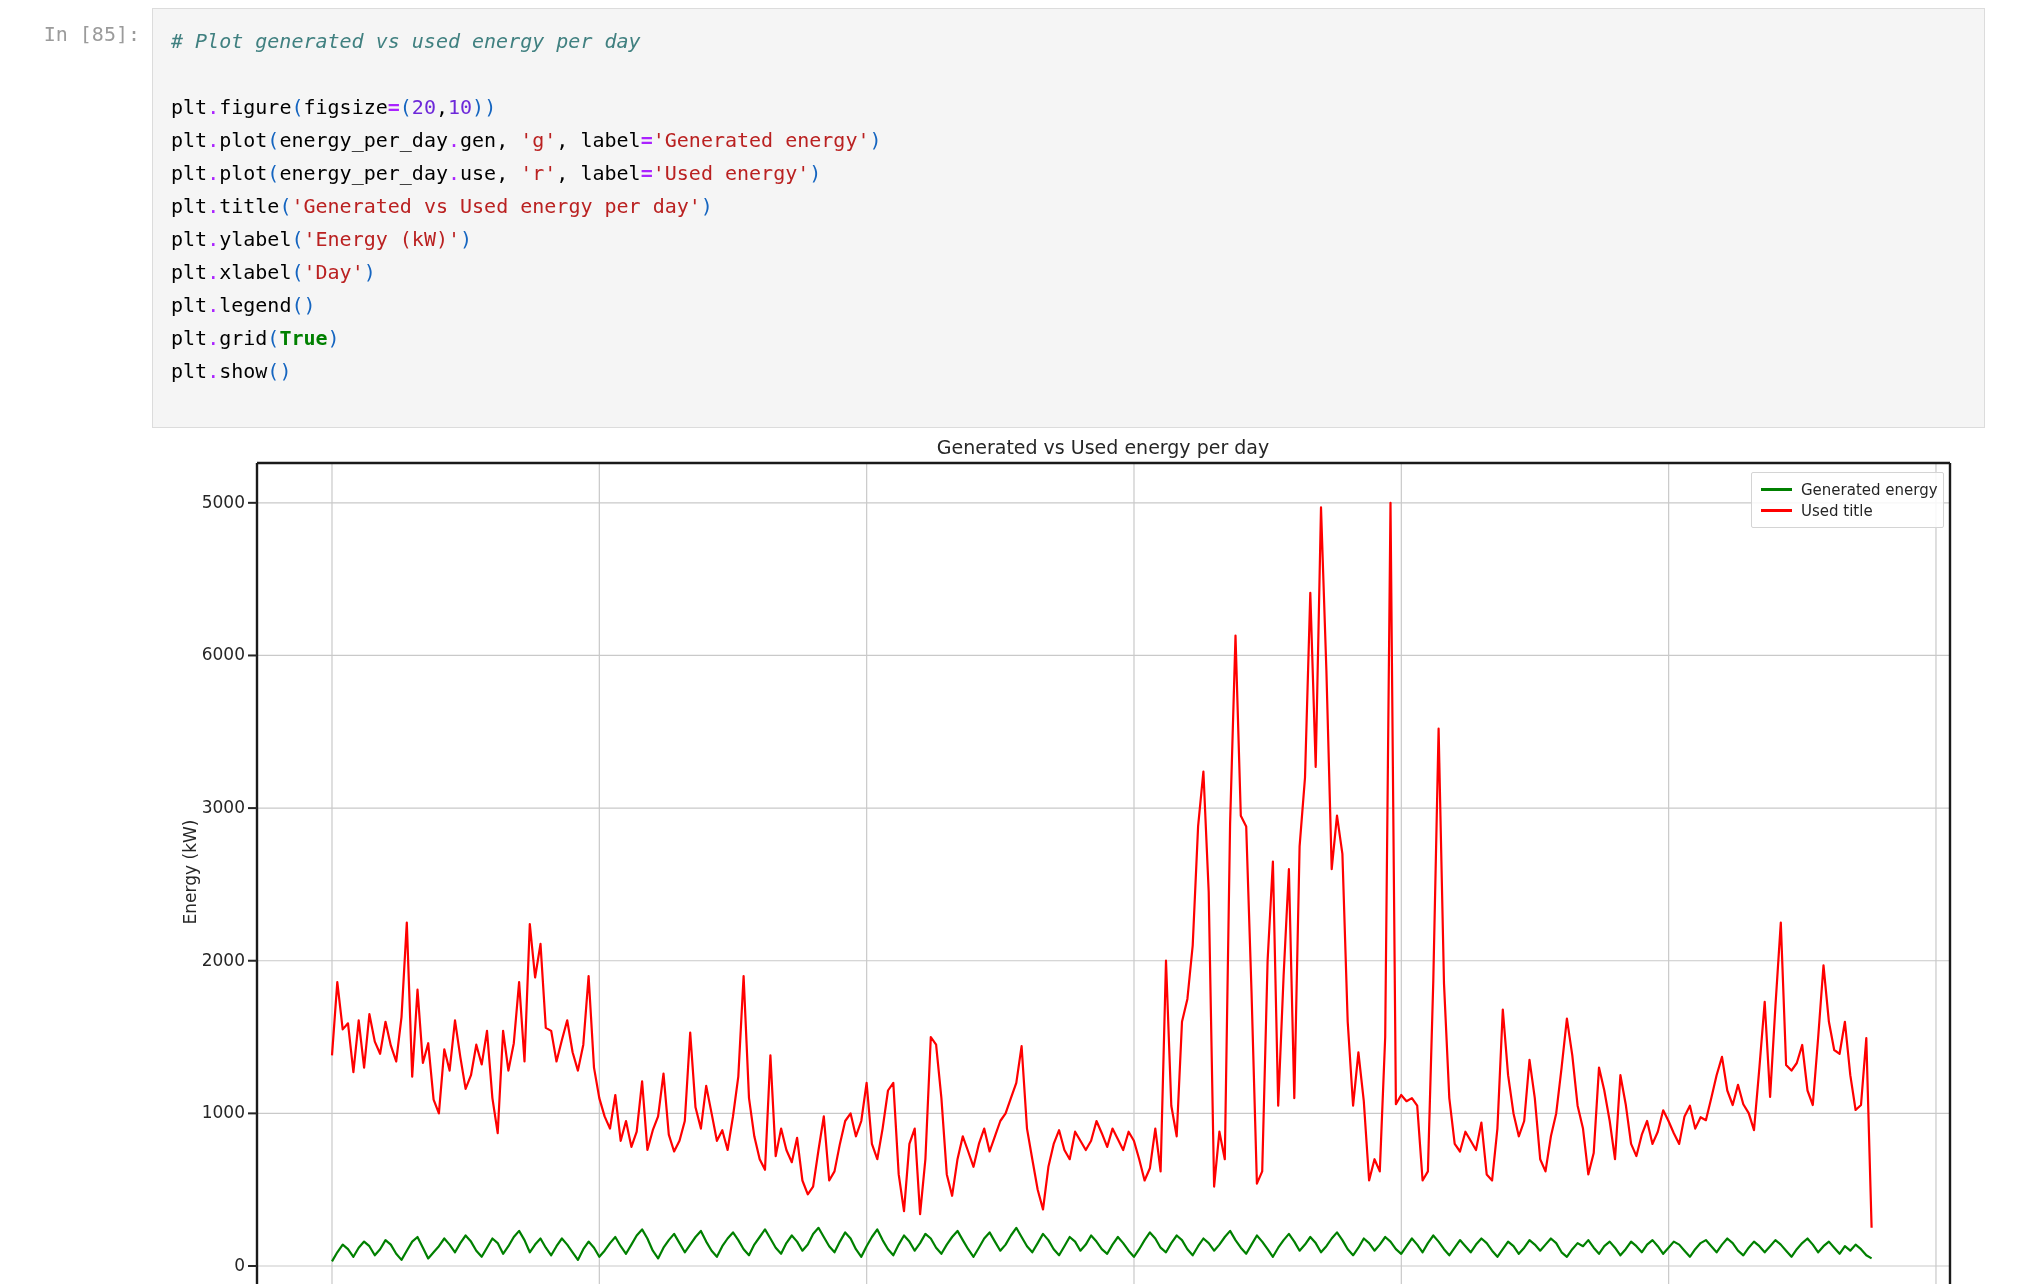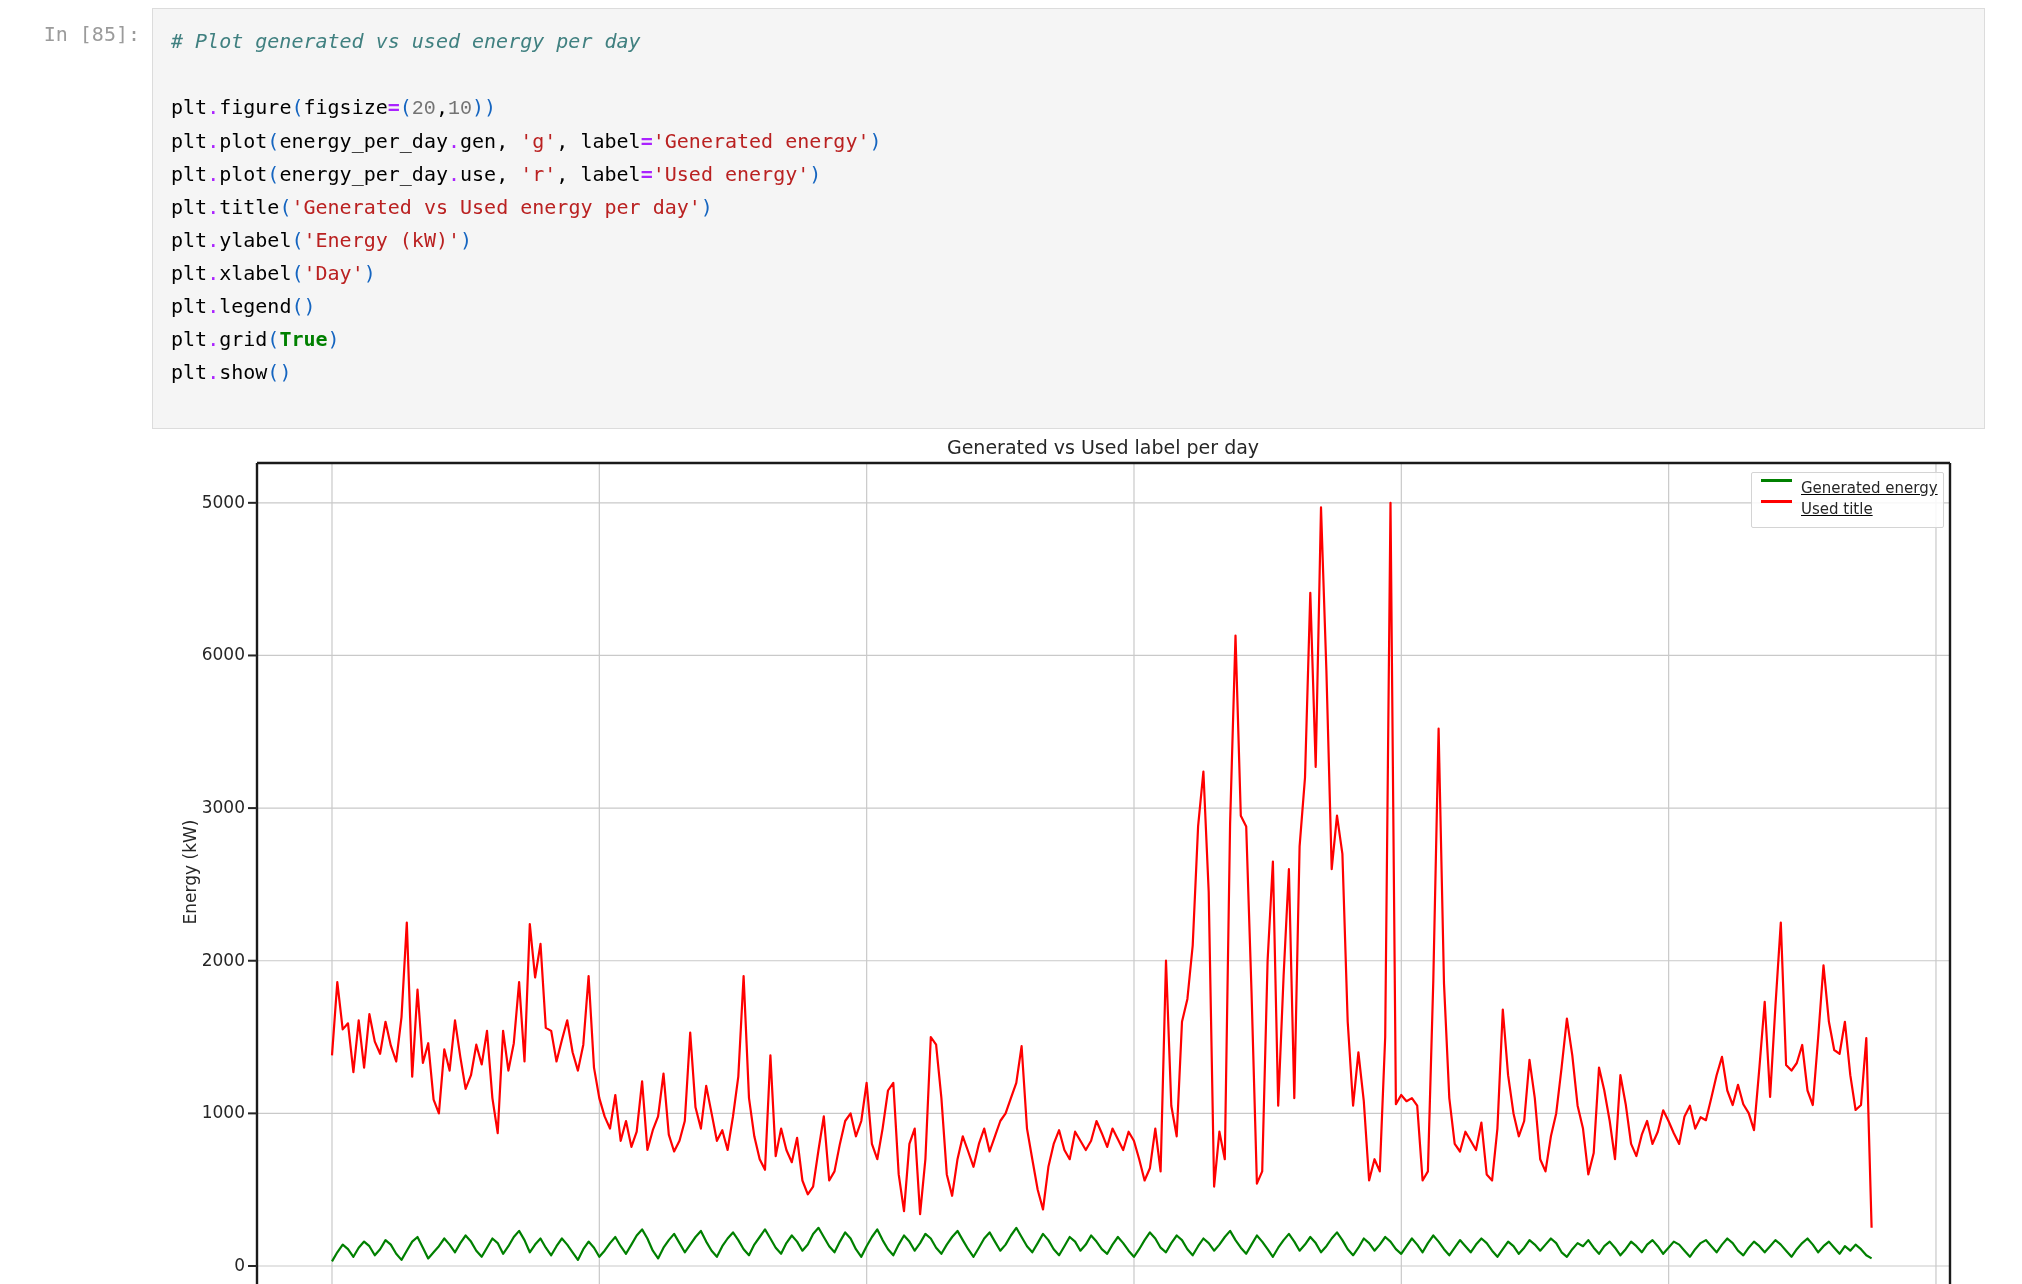--- a/index.html
+++ b/index.html
@@ -13,36 +13,36 @@
                 font-family:"DejaVu Sans Mono", monospace; font-size:20px; color:#9b9b9b; }
   .input-box { width:1833px; flex:0 0 1833px; background:#f5f5f5; border:1px solid #dcdcdc;
                padding:16px 18px 39px 18px; }
   .code { font-family:"DejaVu Sans Mono", monospace; font-size:20px; line-height:33px;
           white-space:pre; color:#000; }
   .tok-com { color:#408080; font-style:italic; }
   .tok-n   { color:#000000; }
   .tok-op  { color:#AA22FF; }
   .tok-kop { color:#AA22FF; font-weight:bold; }
   .tok-br  { color:#1565C0; }
-  .tok-num { color:#737373;font-family:Liberation Mono, monospace; }
+  .tok-num { color:#6d28d9; }
   .tok-str { color:#BA2121; }
   .tok-kw  { color:#008000; font-weight:bold; }
 
   
   #chart-svg { position:absolute; left:0; top:0; width:2022px; height:1284px; }
   .chart-title { position:absolute; left:803px; top:436px; width:600px; text-align:center;
                  font-size:19px; color:#262626; }
   .ytick { position:absolute; width:70px; text-align:right; font-size:17px; color:#262626; }
   .ylabel { position:absolute; left:120px; top:862px; width:140px; text-align:center;
             font-size:17px; color:#262626;
             transform:rotate(-90deg); transform-origin:center center; }
   .legend { position:absolute; left:1751px; top:472px; width:193px;
             background:rgba(255,255,255,0.85); border:1px solid #d4d4d4; border-radius:2px;
             padding:6px 8px 6px 9px; }
-  .legend-row { display:flex; height:21px;text-decoration:underline; }
+  .legend-row { display:flex; align-items:center; height:21px; }
   .legend-line { width:31px; height:3px; margin-right:9px; flex:0 0 31px; }
   .legend-label { font-size:15px; color:#262626; white-space:nowrap; }
 </style>
 </head>
 <body>
 
 <div id="page">
 
   <svg id="chart-svg" viewBox="0 0 2022 1284" xmlns="http://www.w3.org/2000/svg">
       <line x1="257" y1="1266" x2="1950" y2="1266" stroke="#c9c9c9" stroke-width="1.2"></line>
@@ -71,21 +71,21 @@
       <polyline points="332.0,1055.4 337.3,982.1 342.7,1029.4 348.0,1023.3 353.4,1072.2 358.7,1020.3 364.1,1067.6 369.4,1014.2 374.8,1041.6 380.1,1053.8 385.5,1021.8 390.8,1045.4 396.2,1061.5 401.5,1017.2 406.8,922.6 412.2,1076.7 417.5,989.7 422.9,1063.0 428.2,1043.2 433.6,1099.6 438.9,1113.4 444.3,1049.3 449.6,1070.6 455.0,1020.3 460.3,1056.9 465.6,1088.9 471.0,1075.2 476.3,1044.7 481.7,1064.5 487.0,1030.9 492.4,1098.1 497.7,1133.2 503.1,1030.9 508.4,1070.6 513.8,1043.2 519.1,982.1 524.5,1061.5 529.8,924.1 535.1,977.5 540.5,943.9 545.8,1027.9 551.2,1030.9 556.5,1061.5 561.9,1040.1 567.2,1020.3 572.6,1052.3 577.9,1070.6 583.3,1044.7 588.6,976.0 594.0,1067.6 599.3,1098.1 604.6,1116.4 610.0,1128.6 615.3,1095.0 620.7,1140.8 626.0,1121.0 631.4,1146.9 636.7,1131.7 642.1,1081.3 647.4,1150.0 652.8,1130.2 658.1,1116.4 663.5,1073.7 668.8,1134.7 674.1,1151.5 679.5,1140.8 684.8,1121.0 690.2,1032.5 695.5,1107.3 700.9,1128.6 706.2,1085.9 711.6,1113.4 716.9,1140.8 722.3,1130.2 727.6,1150.0 733.0,1116.4 738.3,1076.7 743.6,976.0 749.0,1098.1 754.3,1136.3 759.7,1159.2 765.0,1169.8 770.4,1055.4 775.7,1156.1 781.1,1128.6 786.4,1150.0 791.8,1162.2 797.1,1137.8 802.4,1180.5 807.8,1194.3 813.1,1186.6 818.5,1150.0 823.8,1116.4 829.2,1180.5 834.5,1171.4 839.9,1143.9 845.2,1121.0 850.6,1113.4 855.9,1136.3 861.3,1121.0 866.6,1082.8 871.9,1143.9 877.3,1159.2 882.6,1128.6 888.0,1090.5 893.3,1082.8 898.7,1174.4 904.0,1211.1 909.4,1143.9 914.7,1128.6 920.1,1214.1 925.4,1159.2 930.8,1037.0 936.1,1044.7 941.4,1098.1 946.8,1174.4 952.1,1195.8 957.5,1159.2 962.8,1136.3 968.2,1151.5 973.5,1166.8 978.9,1143.9 984.2,1128.6 989.6,1151.5 994.9,1136.3 1000.3,1121.0 1005.6,1113.4 1010.9,1098.1 1016.3,1082.8 1021.6,1046.2 1027.0,1128.6 1032.3,1159.2 1037.7,1189.7 1043.0,1209.5 1048.4,1166.8 1053.7,1143.9 1059.1,1130.2 1064.4,1150.0 1069.7,1159.2 1075.1,1131.7 1080.4,1140.8 1085.8,1150.0 1091.1,1140.8 1096.5,1121.0 1101.8,1133.2 1107.2,1146.9 1112.5,1128.6 1117.9,1139.3 1123.2,1150.0 1128.6,1131.7 1133.9,1140.8 1139.2,1159.2 1144.6,1180.5 1149.9,1168.3 1155.3,1128.6 1160.6,1171.4 1166.0,960.7 1171.3,1105.7 1176.7,1136.3 1182.0,1021.8 1187.4,998.9 1192.7,945.5 1198.1,826.4 1203.4,771.5 1208.7,892.0 1214.1,1186.6 1219.4,1131.7 1224.8,1159.2 1230.1,823.4 1235.5,635.6 1240.8,815.7 1246.2,826.4 1251.5,991.3 1256.9,1183.6 1262.2,1171.4 1267.6,960.7 1272.9,861.5 1278.2,1105.7 1283.6,976.0 1288.9,869.2 1294.3,1098.1 1299.6,846.3 1305.0,777.6 1310.3,592.9 1315.7,766.9 1321.0,507.4 1326.4,670.7 1331.7,869.2 1337.0,815.7 1342.4,853.9 1347.7,1021.8 1353.1,1105.7 1358.4,1052.3 1363.8,1101.2 1369.1,1180.5 1374.5,1159.2 1379.8,1171.4 1385.2,1037.0 1390.5,502.8 1395.9,1104.2 1401.2,1095.0 1406.5,1101.2 1411.9,1098.1 1417.2,1105.7 1422.6,1180.5 1427.9,1171.4 1433.3,980.6 1438.6,728.7 1444.0,983.6 1449.3,1098.1 1454.7,1143.9 1460.0,1151.5 1465.4,1131.7 1470.7,1140.8 1476.0,1150.0 1481.4,1122.5 1486.7,1174.4 1492.1,1180.5 1497.4,1128.6 1502.8,1009.6 1508.1,1075.2 1513.5,1113.4 1518.8,1136.3 1524.2,1121.0 1529.5,1059.9 1534.8,1098.1 1540.2,1159.2 1545.5,1171.4 1550.9,1136.3 1556.2,1113.4 1561.6,1067.6 1566.9,1018.7 1572.3,1055.4 1577.6,1105.7 1583.0,1128.6 1588.3,1174.4 1593.7,1153.1 1599.0,1067.6 1604.3,1090.5 1609.7,1121.0 1615.0,1159.2 1620.4,1075.2 1625.7,1104.2 1631.1,1143.9 1636.4,1156.1 1641.8,1134.7 1647.1,1121.0 1652.5,1143.9 1657.8,1131.7 1663.2,1110.3 1668.5,1121.0 1673.8,1133.2 1679.2,1143.9 1684.5,1116.4 1689.9,1105.7 1695.2,1128.6 1700.6,1117.2 1705.9,1120.2 1711.3,1098.1 1716.6,1075.2 1722.0,1056.9 1727.3,1090.5 1732.7,1105.0 1738.0,1084.8 1743.3,1104.2 1748.7,1113.1 1754.0,1130.2 1759.4,1067.6 1764.7,1001.9 1770.1,1096.9 1775.4,1006.5 1780.8,922.6 1786.1,1065.0 1791.5,1070.6 1796.8,1063.0 1802.2,1045.0 1807.5,1090.5 1812.8,1105.0 1818.2,1037.0 1823.5,965.3 1828.9,1021.8 1834.2,1050.0 1839.6,1053.8 1844.9,1021.8 1850.3,1075.2 1855.6,1110.0 1861.0,1105.0 1866.3,1038.1 1871.6,1227.8" fill="none" stroke="#ff0000" stroke-width="2.2" stroke-linejoin="round"></polyline>
     </svg>
 
   <div class="cell-row">
     <div class="prompt-col">In [85]:</div>
     <div class="input-box">
       <div class="code" id="code"><div><span class="tok-com"># Plot generated vs used energy per day</span></div><div>&nbsp;</div><div><span class="tok-n">plt</span><span class="tok-op">.</span><span class="tok-n">figure</span><span class="tok-br">(</span><span class="tok-n">figsize</span><span class="tok-kop">=</span><span class="tok-br">(</span><span class="tok-num">20</span><span class="tok-n">,</span><span class="tok-num">10</span><span class="tok-br">)</span><span class="tok-br">)</span></div><div><span class="tok-n">plt</span><span class="tok-op">.</span><span class="tok-n">plot</span><span class="tok-br">(</span><span class="tok-n">energy_per_day</span><span class="tok-op">.</span><span class="tok-n">gen</span><span class="tok-n">, </span><span class="tok-str">'g'</span><span class="tok-n">, </span><span class="tok-n">label</span><span class="tok-kop">=</span><span class="tok-str">'Generated energy'</span><span class="tok-br">)</span></div><div><span class="tok-n">plt</span><span class="tok-op">.</span><span class="tok-n">plot</span><span class="tok-br">(</span><span class="tok-n">energy_per_day</span><span class="tok-op">.</span><span class="tok-n">use</span><span class="tok-n">, </span><span class="tok-str">'r'</span><span class="tok-n">, </span><span class="tok-n">label</span><span class="tok-kop">=</span><span class="tok-str">'Used energy'</span><span class="tok-br">)</span></div><div><span class="tok-n">plt</span><span class="tok-op">.</span><span class="tok-n">title</span><span class="tok-br">(</span><span class="tok-str">'Generated vs Used energy per day'</span><span class="tok-br">)</span></div><div><span class="tok-n">plt</span><span class="tok-op">.</span><span class="tok-n">ylabel</span><span class="tok-br">(</span><span class="tok-str">'Energy (kW)'</span><span class="tok-br">)</span></div><div><span class="tok-n">plt</span><span class="tok-op">.</span><span class="tok-n">xlabel</span><span class="tok-br">(</span><span class="tok-str">'Day'</span><span class="tok-br">)</span></div><div><span class="tok-n">plt</span><span class="tok-op">.</span><span class="tok-n">legend</span><span class="tok-br">(</span><span class="tok-br">)</span></div><div><span class="tok-n">plt</span><span class="tok-op">.</span><span class="tok-n">grid</span><span class="tok-br">(</span><span class="tok-kw">True</span><span class="tok-br">)</span></div><div><span class="tok-n">plt</span><span class="tok-op">.</span><span class="tok-n">show</span><span class="tok-br">(</span><span class="tok-br">)</span></div></div>
     </div>
   </div>
 
-  <div class="chart-title">Generated vs Used label per day</div>
+  <div class="chart-title">Generated vs Used energy per day</div>
   <div class="ylabel">Energy (kW)</div>
   <div id="yticks">
       <div class="ytick" style="left: 175px; top: 491.83px;">5000</div>
       <div class="ytick" style="left: 175px; top: 644.464px;">6000</div>
       <div class="ytick" style="left: 175px; top: 797.098px;">3000</div>
       <div class="ytick" style="left: 175px; top: 949.732px;">2000</div>
       <div class="ytick" style="left: 175px; top: 1102.37px;">1000</div>
       <div class="ytick" style="left: 175px; top: 1255px;">0</div>
     </div>
 

